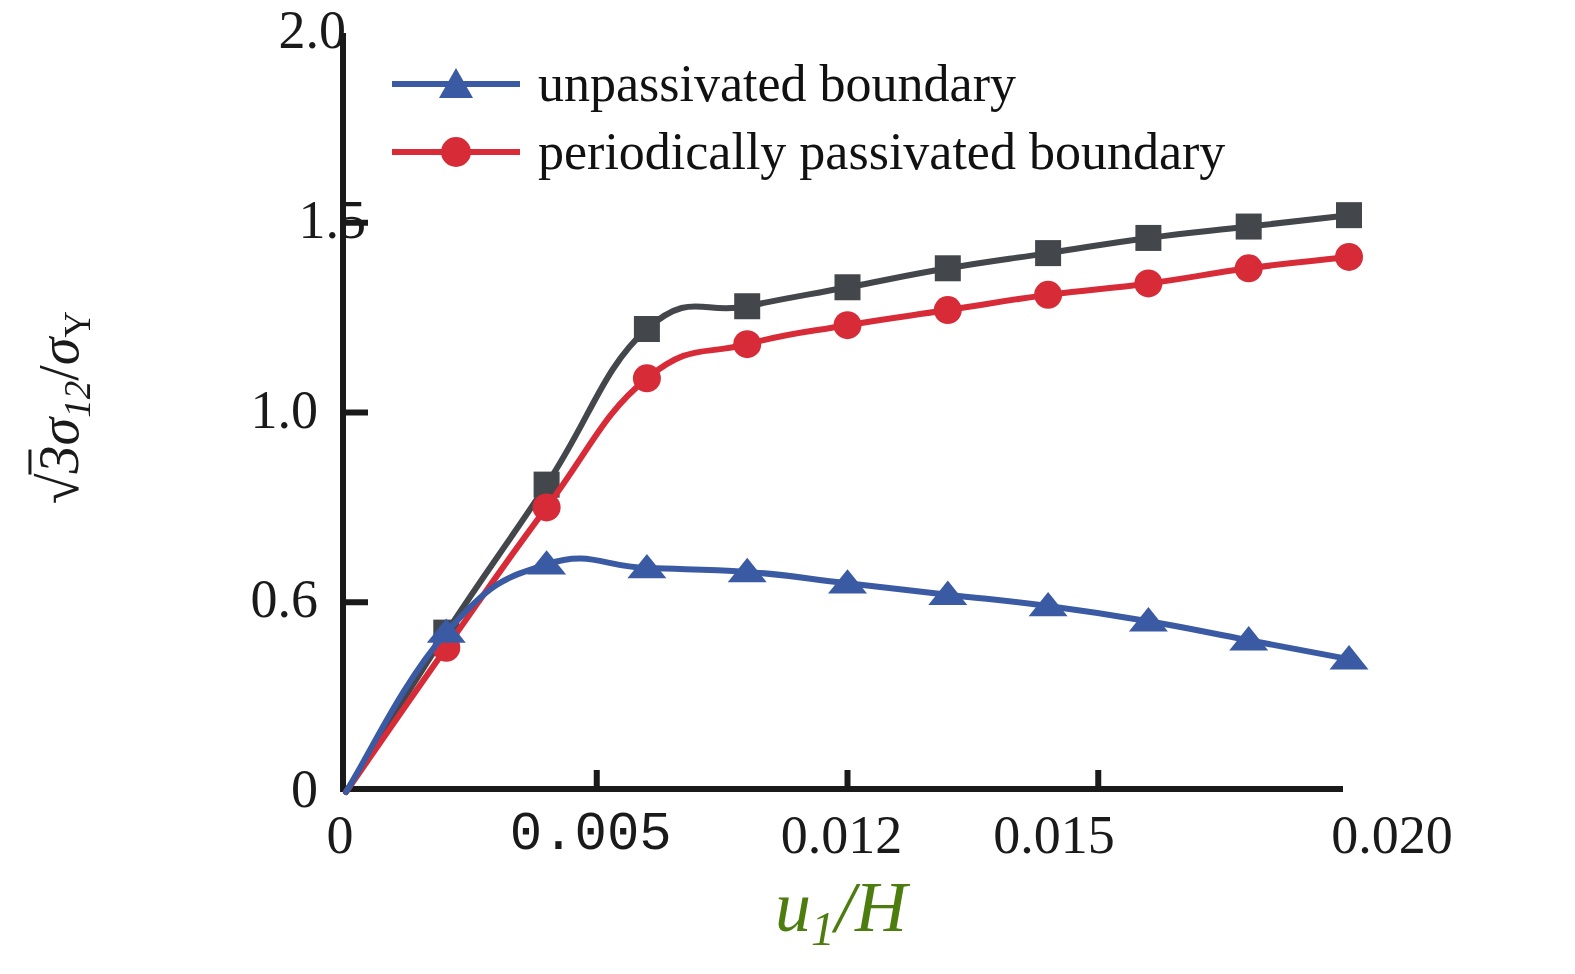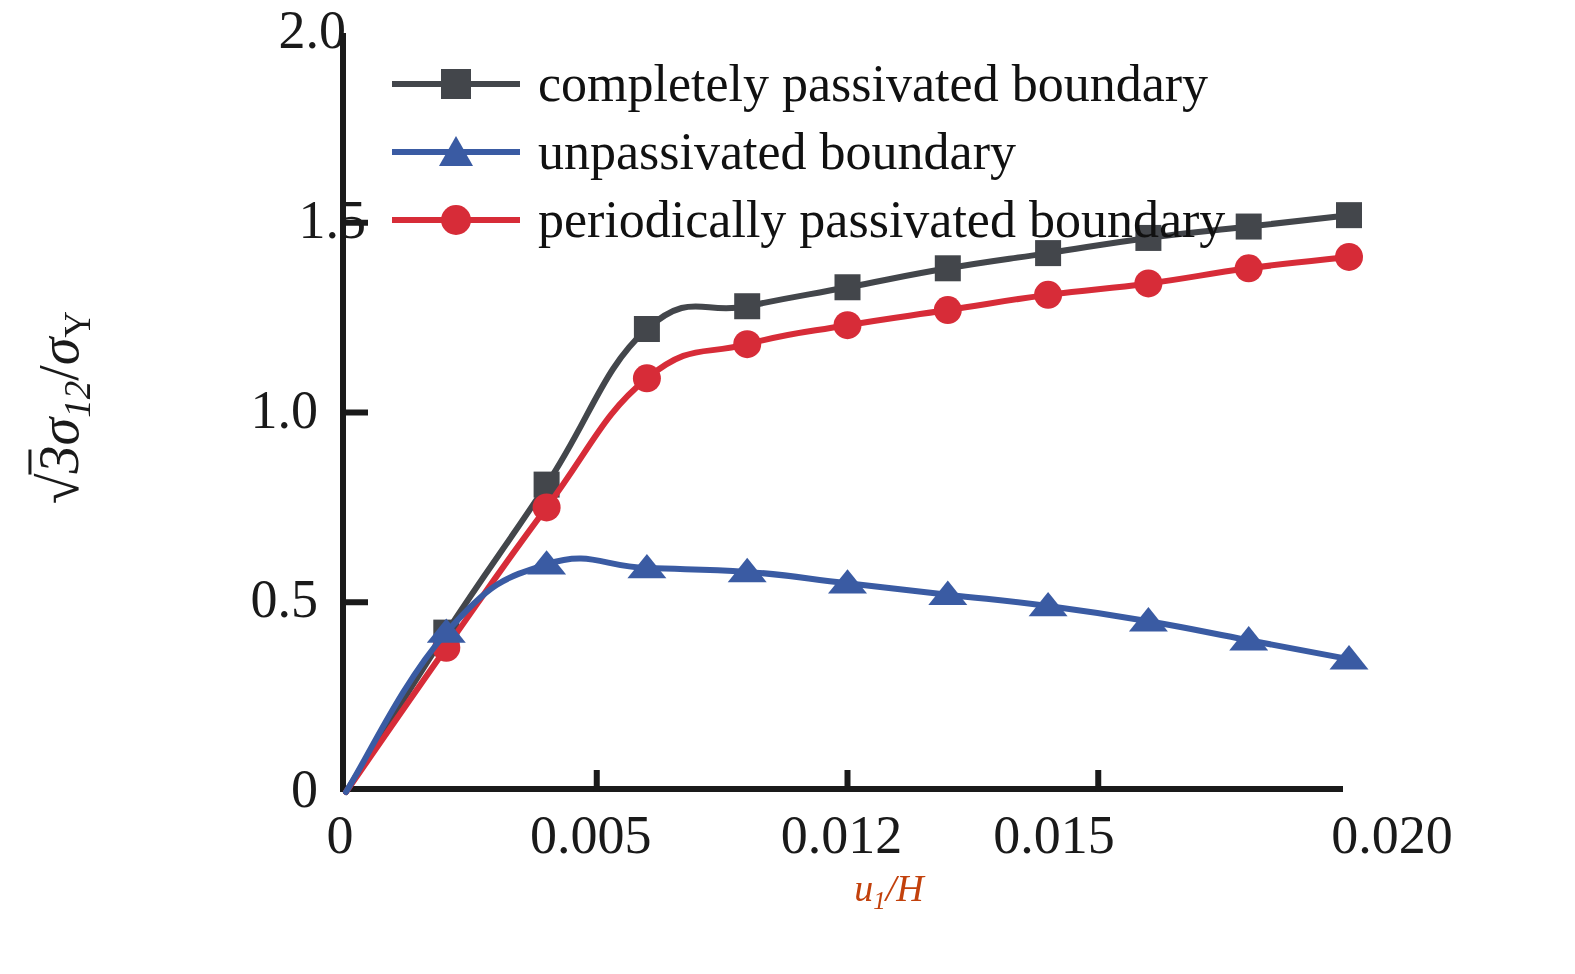--- a/index.html
+++ b/index.html
@@ -73,24 +73,23 @@
     color: #1a1a1a;
     transform: rotate(-90deg);
     transform-origin: 50% 50%;
     white-space: nowrap;
   }
   #xlabel {
     position: absolute;
     left: 841px;
     top: 866px;
     transform: translateX(-50%);
-    font-size: 38px;
-    color: #c2410c;
-    white-space: nowrap;
-    margin-left: 48px;
+    font-size: 72px;
+    color: #4d7c0f;
+    white-space: nowrap;
   }
   .mathit { font-style: italic; }
   .sub {
     font-size: 0.66em;
     vertical-align: -0.30em;
   }
   .radical-wrap {
     display: inline-block;
     position: relative;
   }
@@ -156,29 +155,29 @@
     white-space: nowrap;
   }
 </style>
 </head>
 <body>
 
 <div id="figure">
 
   <div id="ytick-labels">
       <div class="ytick-label" style="top: 762px;">0</div>
-      <div class="ytick-label" style="top: 572.25px;">0.5</div>
+      <div class="ytick-label" style="top: 572.25px;">0.6</div>
       <div class="ytick-label" style="top: 382.5px;">1.0</div>
       <div class="ytick-label" style="top: 192.75px; margin-left: 48px;">1.5</div>
       <div class="ytick-label" style="top: 3px; margin-left: 28px;">2.0</div>
     </div>
 
   <div id="xtick-labels">
       <div class="xtick-label" style="left: 340px; top: 808px;">0</div>
-      <div class="xtick-label" style="left: 590.75px; top: 808px;">0.005</div>
+      <div class="xtick-label" style="left: 590.75px; top: 808px; font-family: Liberation Mono, monospace;">0.005</div>
       <div class="xtick-label" style="left: 841.5px; top: 808px;">0.012</div>
       <div class="xtick-label" style="left: 1054px; top: 808px;">0.015</div>
       <div class="xtick-label" style="left: 1392px; top: 808px;">0.020</div>
     </div>
 
   <div id="ylabel">
     <span class="radical-wrap"><span>√</span><span class="bar"></span><span class="mathit">3</span></span><span class="mathit">σ</span><span class="sub mathit">12</span><span>/</span><span class="mathit">σ</span><span class="sub">Y</span>
   </div>
 
   <div id="xlabel">
@@ -235,27 +234,20 @@
             <polygon points="902.6999999999999,593.095 883.1999999999999,617.4375 922.1999999999999,617.4375" fill="#3a5ba3"></polygon>
             <polygon points="1003,612.0699999999999 983.5,636.4124999999999 1022.5,636.4124999999999" fill="#3a5ba3"></polygon>
           </g>
         </g>
     </svg>
   </div>
 
   <div id="legend">
       <div class="legend-row">
         <span class="legend-key">
-          <span class="kline" style="background: rgb(67, 70, 75);"></span>
-          <span class="kmark square" style="background: rgb(67, 70, 75);"></span>
-        </span>
-        <span class="legend-text">completely passivated boundary</span>
-      </div>
-      <div class="legend-row">
-        <span class="legend-key">
           <span class="kline" style="background: rgb(58, 91, 163);"></span>
           <span class="kmark triangle" style="border-bottom: 30px solid rgb(58, 91, 163);"></span>
         </span>
         <span class="legend-text">unpassivated boundary</span>
       </div>
       <div class="legend-row">
         <span class="legend-key">
           <span class="kline" style="background: rgb(215, 44, 56);"></span>
           <span class="kmark circle" style="background: rgb(215, 44, 56);"></span>
         </span>

